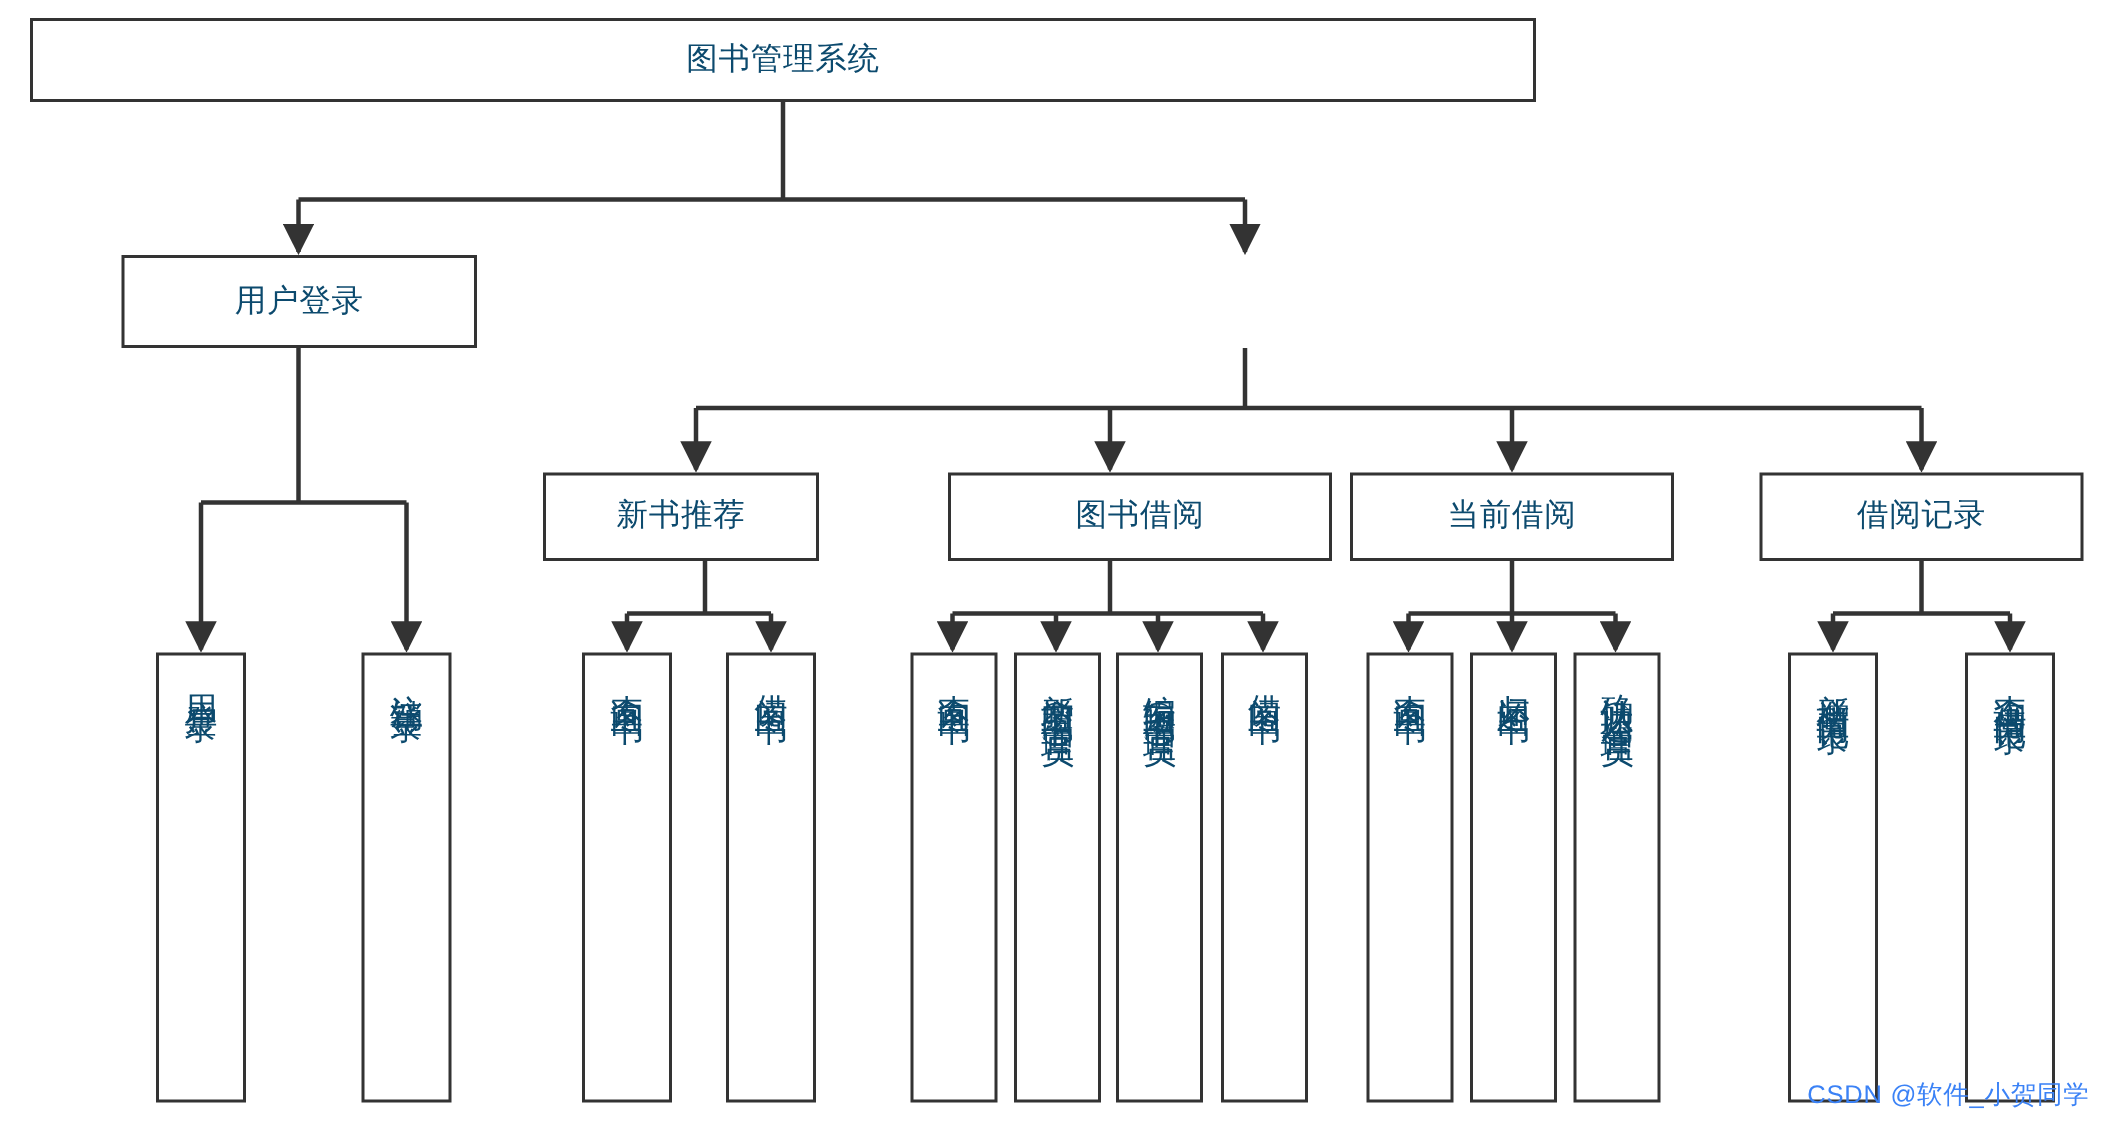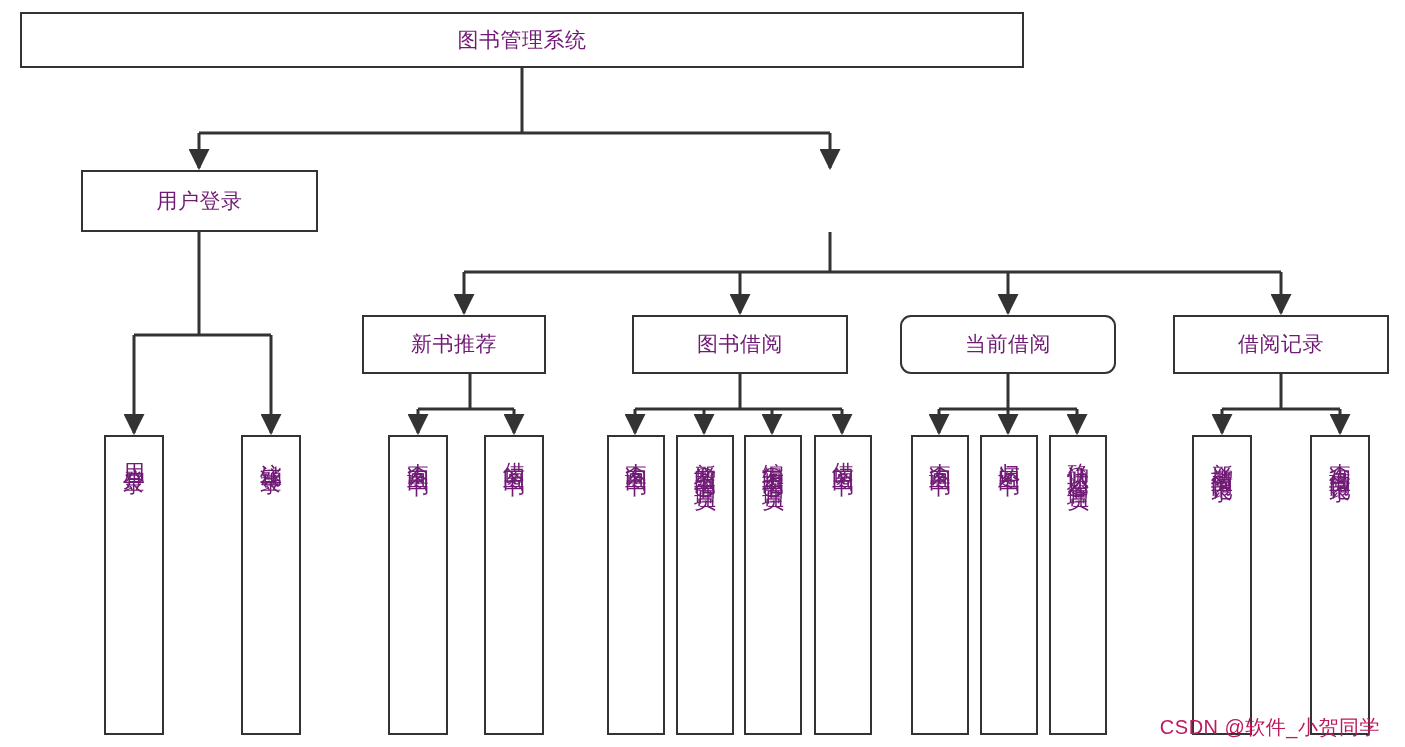--- a/index.html
+++ b/index.html
@@ -32,21 +32,21 @@
     border: 2px solid #333333;
     display: flex;
     align-items: center;
     justify-content: center;
     color: #1a1a1a;
   }
   .node-label {
     display: block;
     text-align: center;
     line-height: 1.18;
-    color: #701a75;
+    color: #0c4a6e;
   }
   
   .node-h .node-label {
     font-size: 21px;
     letter-spacing: 0.5px;
     white-space: nowrap;
   }
   
   .node-v {
     padding: 8px 0;
@@ -57,24 +57,24 @@
     writing-mode: vertical-rl;
     text-orientation: upright;
     font-size: 22px;
     line-height: 1.0;
     letter-spacing: 4px;
     white-space: nowrap;
     max-height: 100%;
   }
   #watermark {
     position: absolute;
-    right: 25px;
+    right: 12px;
     bottom: 6px;
-    font-size: 20px;
-    color: #be185d;
+    font-size: 17px;
+    color: #3b82f6;
     letter-spacing: 0.5px;
     white-space: nowrap;
     pointer-events: none;
   }
 </style>
 </head>
 <body>
 
 <div id="diagram-root">
 
@@ -134,25 +134,25 @@
 
   <div class="node-box node-h" style="left:81px; top:170px; width:237px; height:62px;">
     <span class="node-label">用户登录</span>
   </div>
 
 
   <div class="node-box node-h" style="left:362px; top:315px; width:184px; height:59px;">
     <span class="node-label">新书推荐</span>
   </div>
 
-  <div class="node-box node-h" style="left:632px; top:315px; width:216px; height:59px;">
+  <div class="node-box node-h" style="left:632px; top:315px; width:256px; height:59px;">
     <span class="node-label">图书借阅</span>
   </div>
 
-  <div class="node-box node-h" style="left:900px; top:315px; width:216px; height:59px;border-radius:11px;">
+  <div class="node-box node-h" style="left:900px; top:315px; width:216px; height:59px;">
     <span class="node-label">当前借阅</span>
   </div>
 
   <div class="node-box node-h" style="left:1173px; top:315px; width:216px; height:59px;">
     <span class="node-label">借阅记录</span>
   </div>
 
   <div class="node-box node-v" style="left:104px; top:435px; width:60px; height:300px;">
     <span class="node-label">用户登录</span>
   </div>

